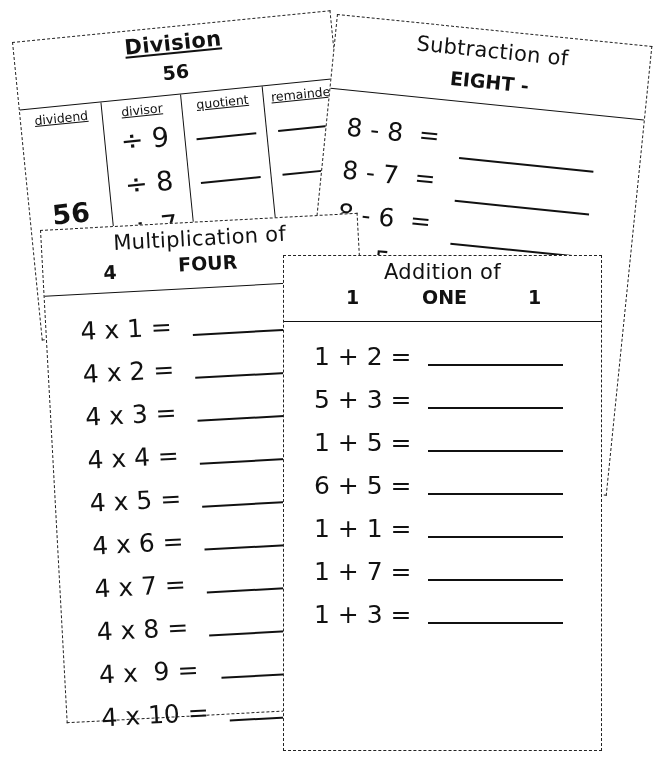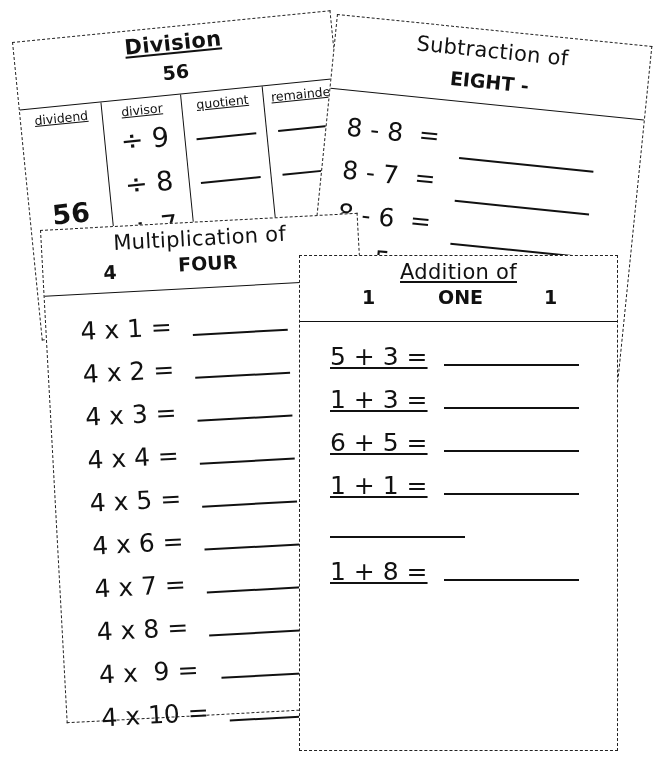--- a/index.html
+++ b/index.html
@@ -41,21 +41,21 @@
   .eq-text { font-size: 25px; white-space: pre; }
   .eq-line { border-bottom: 2px solid #111; }
 
   
   #multiplication { left: 40px; top: 230px; width: 318px; height: 494px; transform: rotate(-3.1deg); }
   #multiplication .card-header { height: 66px; padding-top: 4px; position: relative; }
   .mult-sub { position: relative; height: 30px; margin-top: 2px; }
   .mult-sub span { position: absolute; font-weight: bold; font-size: 19px; }
 
   
-  #addition { left: 299px; top: 255px; width: 319px; height: 496px; text-decoration: underline; }
+  #addition { left: 283px; top: 255px; width: 319px; height: 496px; }
   #addition .card-header { height: 66px; padding-top: 4px; }
   .add-sub { position: relative; height: 30px; margin-top: 2px; }
   .add-sub span { position: absolute; font-weight: bold; font-size: 19px; }
 </style>
 </head>
 <body>
 
 <div class="card" id="division">
   <div class="card-header">
     <div class="h-title">Division</div>
@@ -166,36 +166,41 @@
   <div class="card-header">
     <div class="h-title">Addition of</div>
     <div class="add-sub">
       <span style="left:62px; top:0">1</span>
       <span style="left:138px; top:0">ONE</span>
       <span style="left:244px; top:0">1</span>
     </div>
   </div>
   <div style="padding: 6px 0 0 30px;">
     <div class="eq-row" style="height:43px">
+      <span class="eq-text" style="width:114px">1 + 2 =</span>
+      <span class="eq-line" style="width:135px; margin-bottom:5px"></span>
+    </div>
+    <div class="eq-row" style="height:43px">
       <span class="eq-text" style="width:114px">5 + 3 =</span>
       <span class="eq-line" style="width:135px; margin-bottom:5px"></span>
     </div>
     <div class="eq-row" style="height:43px">
+      <span class="eq-text" style="width:114px">1 + 5 =</span>
+      <span class="eq-line" style="width:135px; margin-bottom:5px"></span>
+    </div>
+    <div class="eq-row" style="height:43px">
+      <span class="eq-text" style="width:114px">6 + 5 =</span>
+      <span class="eq-line" style="width:135px; margin-bottom:5px"></span>
+    </div>
+    <div class="eq-row" style="height:43px">
+      <span class="eq-text" style="width:114px">1 + 1 =</span>
+      <span class="eq-line" style="width:135px; margin-bottom:5px"></span>
+    </div>
+    <div class="eq-row" style="height:43px">
+      <span class="eq-text" style="width:114px">1 + 7 =</span>
+      <span class="eq-line" style="width:135px; margin-bottom:5px"></span>
+    </div>
+    <div class="eq-row" style="height:43px">
       <span class="eq-text" style="width:114px">1 + 3 =</span>
       <span class="eq-line" style="width:135px; margin-bottom:5px"></span>
     </div>
-    <div class="eq-row" style="height:43px">
-      <span class="eq-text" style="width:114px">6 + 5 =</span>
-      <span class="eq-line" style="width:135px; margin-bottom:5px"></span>
-    </div>
-    <div class="eq-row" style="height:43px">
-      <span class="eq-text" style="width:114px">1 + 1 =</span>
-      <span class="eq-line" style="width:135px; margin-bottom:5px"></span>
-    </div>
-    <div class="eq-row" style="height:43px">
-      <span class="eq-line" style="width:135px; margin-bottom:5px"></span>
-    </div>
-    <div class="eq-row" style="height:43px">
-      <span class="eq-text" style="width:114px">1 + 8 =</span>
-      <span class="eq-line" style="width:135px; margin-bottom:5px"></span>
-    </div>
   </div>
 </div>
 
 </body></html>

